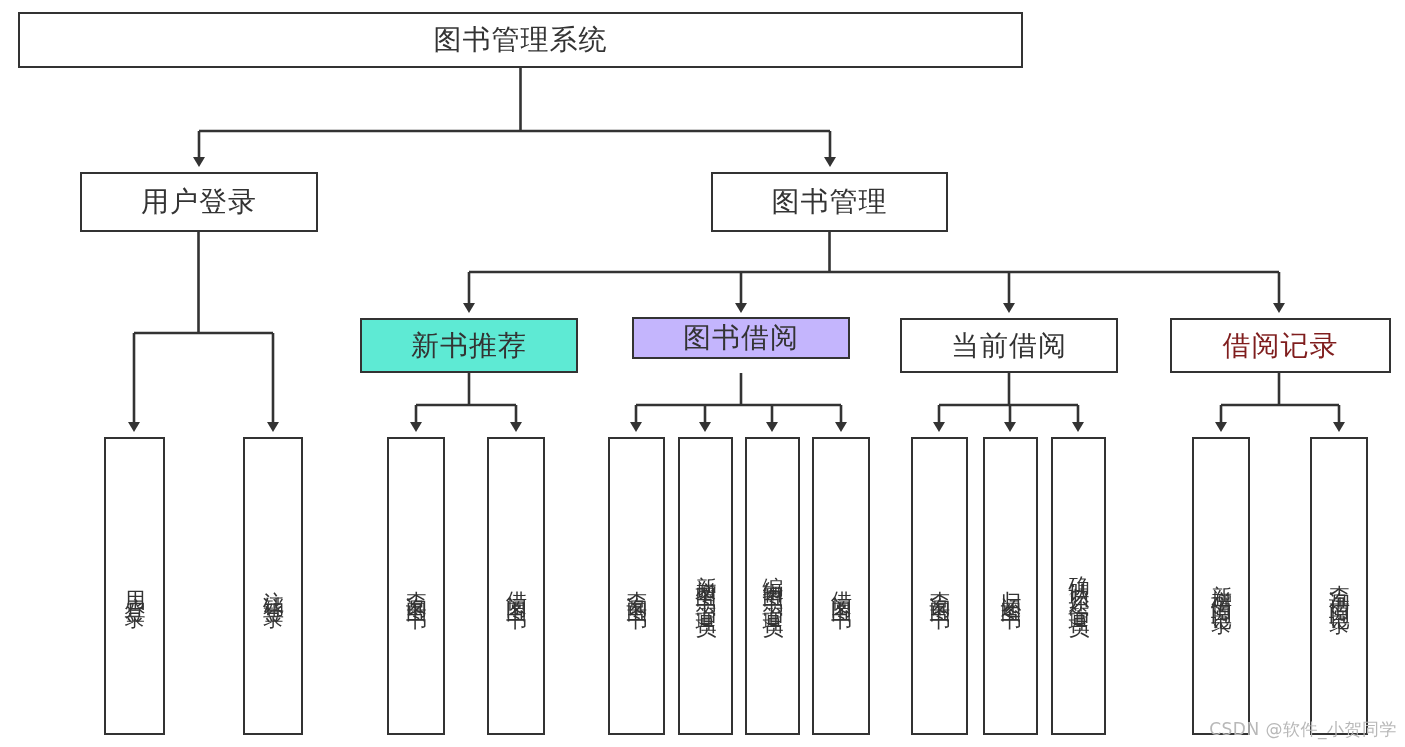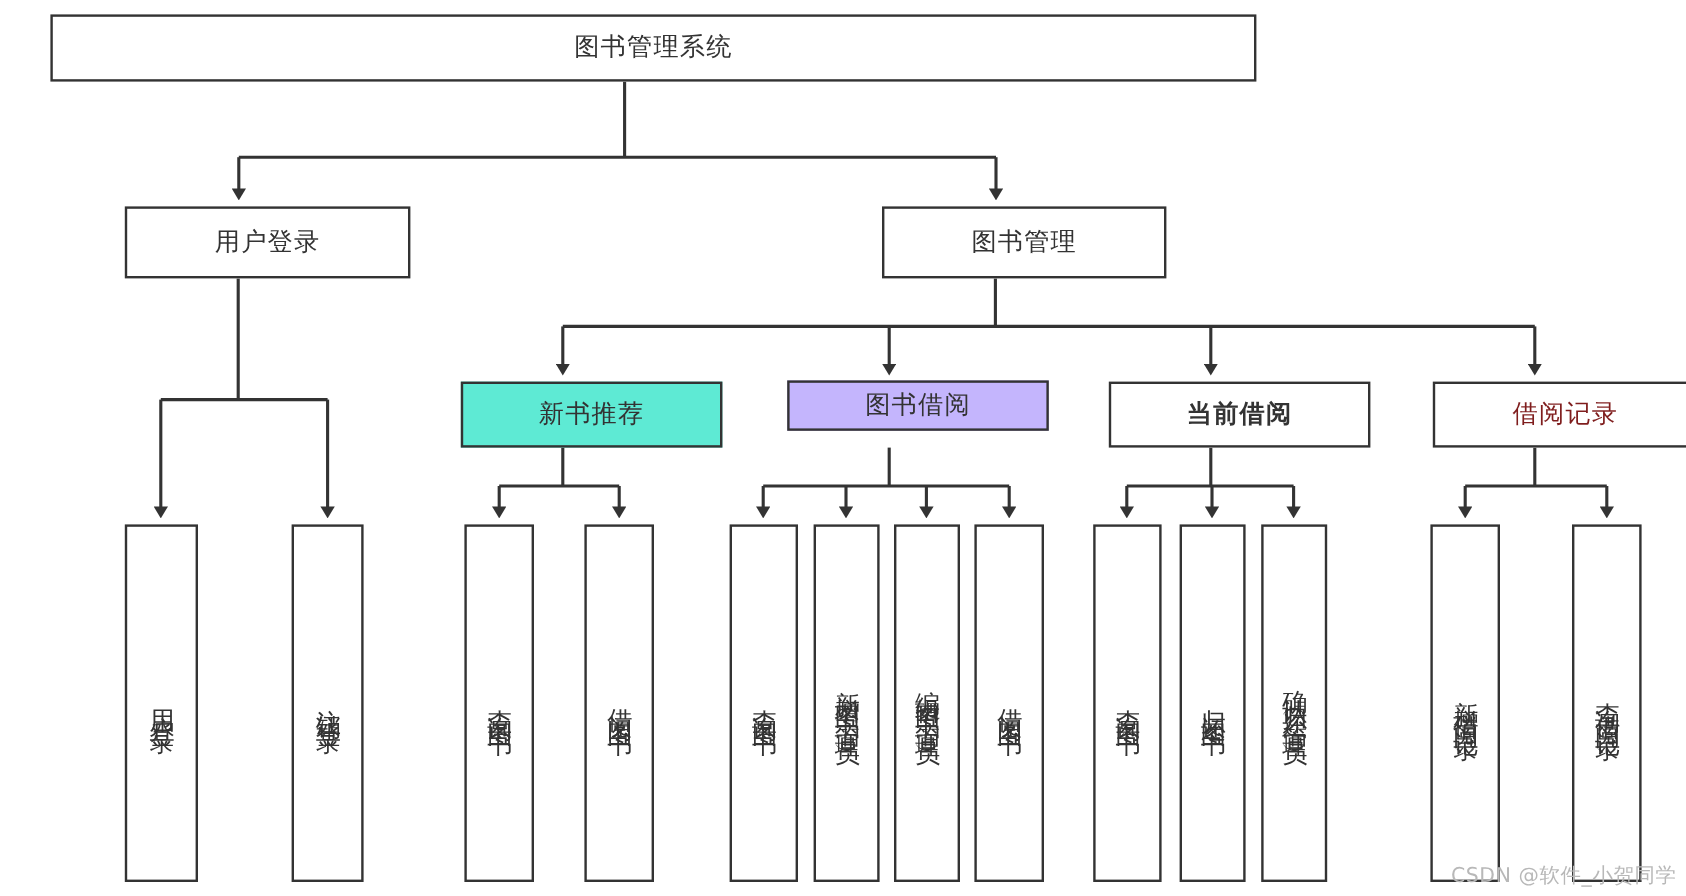--- a/index.html
+++ b/index.html
@@ -29,24 +29,23 @@
     position: absolute;
     box-sizing: border-box;
     background: #ffffff;
     border: 2px solid #333333;
     display: flex;
     align-items: center;
     justify-content: center;
     color: #333333;
   }
   .node.horiz {
-    font-size: 21px;
+    font-size: 28px;
     letter-spacing: 1px;
     line-height: 1.2;
-    margin-left: 24px;
   }
   .node.vert {
     writing-mode: vertical-rl;
     text-orientation: upright;
     font-size: 21px;
     letter-spacing: 6px;
     line-height: 1.2;
     padding-top: 6px;
     padding-bottom: 6px;
     text-align: center;
@@ -147,21 +146,21 @@
   <div class="node horiz" id="n-l2-1" style="left: 711px; top: 172px; width: 237px; height: 60px; border-color: rgb(51, 51, 51); background: rgb(255, 255, 255); color: rgb(51, 51, 51);">
     <span>图书管理</span>
   </div>
 
   <div class="node horiz" id="n-l3-0" style="left: 360px; top: 318px; width: 218px; height: 55px; border-color: rgb(51, 51, 51); background: #5eead4; color: rgb(51, 51, 51);">
     <span>新书推荐</span>
   </div>
   <div class="node horiz" id="n-l3-1" style="left: 632px; top: 317px; width: 218px; height: 42px; border-color: rgb(51, 51, 51); background: #c4b5fd; color: rgb(51, 51, 51);">
     <span>图书借阅</span>
   </div>
-  <div class="node horiz" id="n-l3-2" style="left: 900px; top: 318px; width: 218px; height: 55px; border-color: rgb(51, 51, 51); background: rgb(255, 255, 255); color: rgb(51, 51, 51); font-weight: bold;">
+  <div class="node horiz" id="n-l3-2" style="left: 900px; top: 318px; width: 218px; height: 55px; border-color: rgb(51, 51, 51); background: rgb(255, 255, 255); color: rgb(51, 51, 51);">
     <span>当前借阅</span>
   </div>
   <div class="node horiz" id="n-l3-3" style="left: 1170px; top: 318px; width: 221px; height: 55px; border-color: rgb(51, 51, 51); background: rgb(255, 255, 255); color: #7f1d1d;">
     <span>借阅记录</span>
   </div>
 
   <div class="node vert" id="n-lf-0" style="left: 104px; top: 437px; width: 61px; height: 298px; border-color: rgb(51, 51, 51); background: rgb(255, 255, 255); color: rgb(51, 51, 51);">
     <span class="vtxt">用户登录</span>
   </div>
   <div class="node vert" id="n-lf-1" style="left: 243px; top: 437px; width: 60px; height: 298px; border-color: rgb(51, 51, 51); background: rgb(255, 255, 255); color: rgb(51, 51, 51);">

